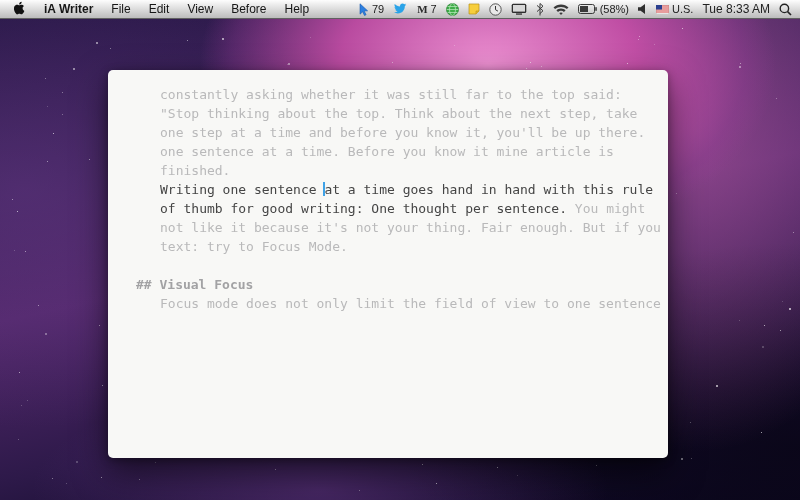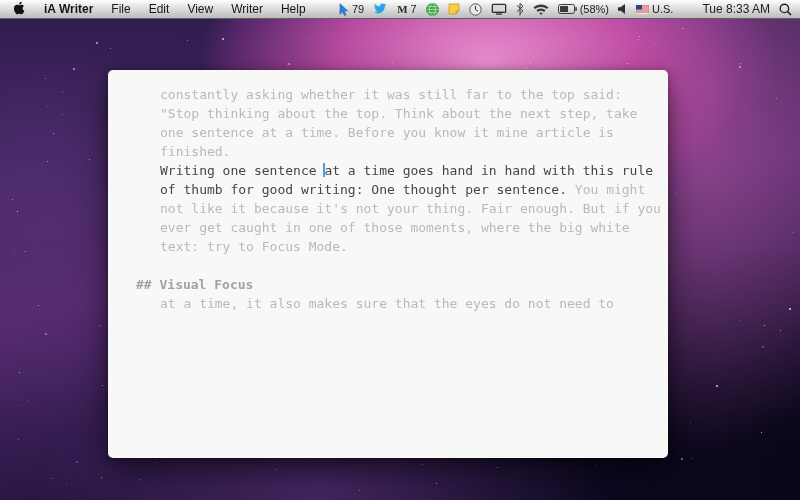--- a/index.html
+++ b/index.html
@@ -244,21 +244,21 @@
       <span>
         <svg width="12" height="14" viewBox="0 0 13 15">
             <path fill="#111" d="M9.3 7.9c0-1.7 1.4-2.5 1.5-2.6-.8-1.2-2.1-1.3-2.5-1.4-1.1-.1-2.1.6-2.6.6-.5 0-1.4-.6-2.3-.6-1.2 0-2.3.7-2.9 1.8-1.2 2.1-.3 5.3.9 7 .6.8 1.3 1.8 2.2 1.7.9 0 1.2-.6 2.2-.6 1 0 1.3.6 2.3.6.9 0 1.5-.9 2.1-1.7.7-1 .9-1.9 1-2 0 0-1.9-.7-1.9-2.8zM7.6 2.8c.5-.6.8-1.4.7-2.2-.7 0-1.5.5-2 1-.4.5-.8 1.3-.7 2.1.8.1 1.5-.4 2-.9z"></path>
           </svg>
       </span>
     </span>
     <span class="menu-item app">iA Writer</span>
     <span class="menu-item">File</span>
     <span class="menu-item">Edit</span>
     <span class="menu-item">View</span>
-    <span class="menu-item">Writer</span>
+    <span class="menu-item">Before</span>
     <span class="menu-item">Help</span>
   </div>
 
   <div class="right">
     <span class="st">
       <span>
         <svg width="10" height="13" viewBox="0 0 10 13">
             <path fill="#2d7fe0" stroke="#1b5cb0" stroke-width=".6" d="M1 .8l7.6 7-3.4.3 1.9 3.6-1.6.8-1.9-3.7L1 11.2z"></path>
           </svg>
       </span>
@@ -356,42 +356,42 @@
         <svg width="13" height="9" viewBox="0 0 13 9">
             <rect width="13" height="9" fill="#fff" stroke="#999" stroke-width=".5"></rect>
             <path d="M0 1h13M0 3h13M0 5h13M0 7h13" stroke="#cf3a3a" stroke-width="1"></path>
             <rect width="6" height="4.5" fill="#2a3f8f"></rect>
           </svg>
       </span>
       <span class="lbl">U.S.</span>
     </span>
 
     <span class="st">
-      <span class="lbl" style="font-size:12px;margin-left:20px;">Tue 8:33 AM</span>
+      <span class="lbl" style="font-size:12px;">Tue 8:33 AM</span>
     </span>
 
     <span class="st">
       <span>
         <svg width="13" height="13" viewBox="0 0 13 13">
             <circle cx="5.4" cy="5.4" r="4.2" fill="none" stroke="#222" stroke-width="1.4"></circle>
             <path d="M8.6 8.6l3.4 3.4" stroke="#222" stroke-width="1.6"></path>
           </svg>
       </span>
     </span>
   </div>
 </div>
 
 <div class="window">
   <div class="editor" id="editor">
       <div class="line"><span class="dim">constantly asking whether it was still far to the top said:</span></div>
       <div class="line"><span class="dim">"Stop thinking about the top. Think about the next step, take</span></div>
+      <div class="line"><span class="dim">one step at a time and before you know it, you'll be up there.</span></div>
       <div class="line"><span class="dim">one sentence at a time. Before you know it mine article is</span></div>
       <div class="line"><span class="dim">finished.</span></div>
       <div class="line"><span class="focus">Writing one sentence </span><span class="caret" style="background: rgb(63, 162, 231);"></span><span class="focus">at a time goes hand in hand with this rule</span></div>
       <div class="line"><span class="focus">of thumb for good writing: One thought per sentence.</span><span class="dim"> You might</span></div>
       <div class="line"><span class="dim">not like it because it's not your thing. Fair enough. But if you</span></div>
-      <div class="line"><span class="dim">ever get caught in one of those moments, where the big white</span></div>
       <div class="line"><span class="dim">text: try to Focus Mode.</span></div>
       <div class="line"> </div>
       <div class="line outdent"><span class="heading">## Visual Focus</span></div>
-      <div class="line"><span class="dim">at a time, it also makes sure that the eyes do not need to</span></div>
+      <div class="line"><span class="dim">Focus mode does not only limit the field of view to one sentence</span></div>
     </div>
 </div>
 
 </body></html>

